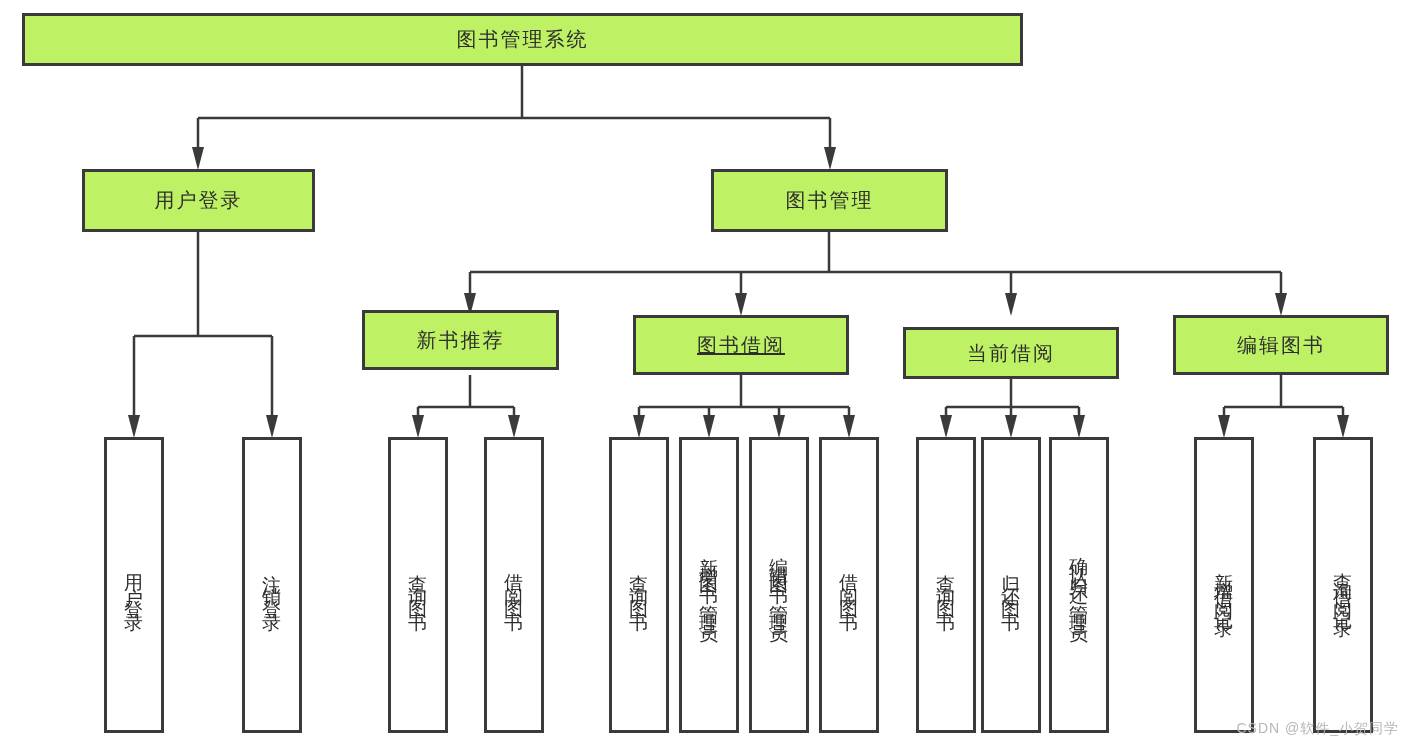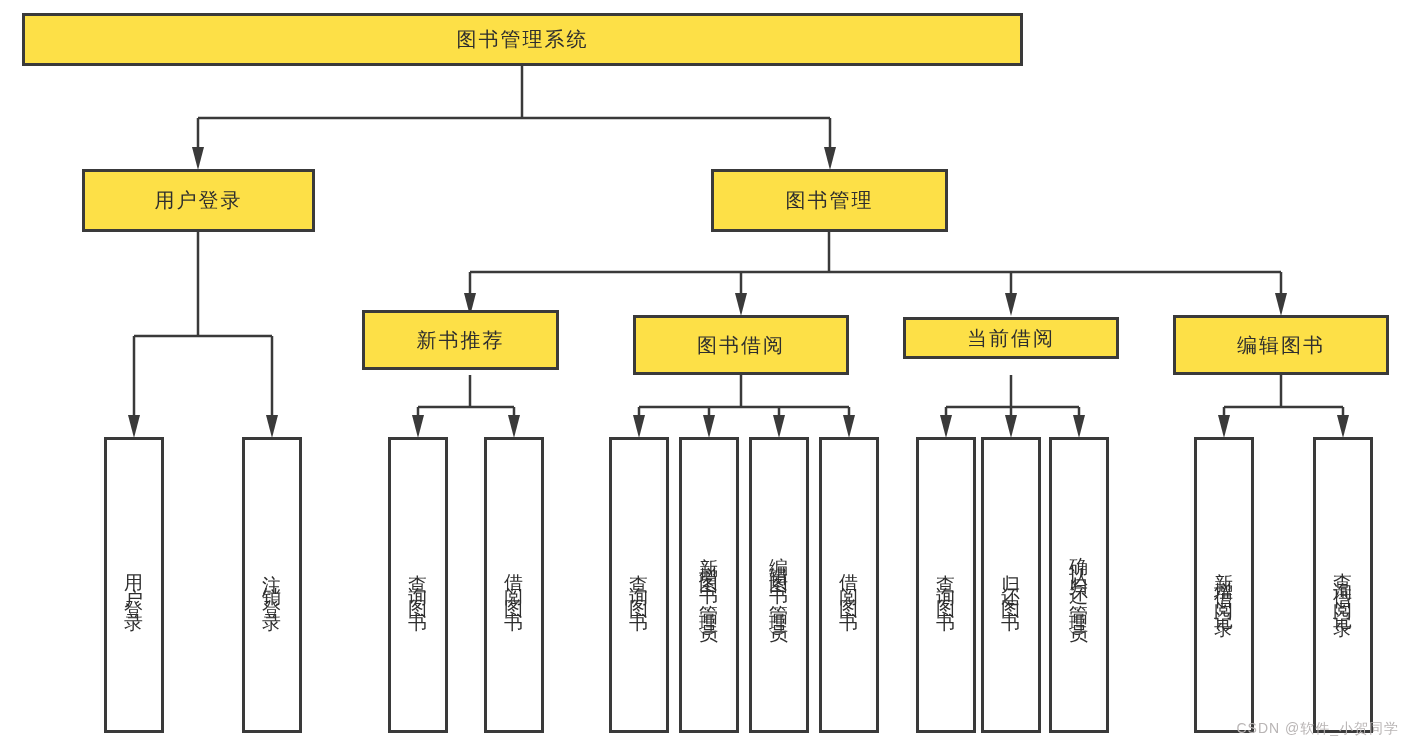--- a/index.html
+++ b/index.html
@@ -9,21 +9,21 @@
     background:#ffffff;
     font-family:"Liberation Sans", sans-serif;
     color:#2e2e2e;
     overflow:hidden;
   }
   .canvas svg{position:absolute;left:0;top:0;}
   .node{
     position:absolute;
     box-sizing:border-box;
     border:3px solid #3a3a3a;
-    background:#fde047;
+    background:#bef264;
     display:flex;align-items:center;justify-content:center;
     font-size:20px;letter-spacing:2px;
     white-space:nowrap;
   }
   .leaf{
     position:absolute;
     top:437px;width:60px;height:296px;
     box-sizing:border-box;
     border:3px solid #3a3a3a;
     background:#ffffff;
@@ -34,22 +34,22 @@
     letter-spacing:0.5em;
     line-height:1;
     text-align:center;
   }
   .leaf.wide{letter-spacing:0.68em;}
   
   #root  {left:22px;  top:13px;  width:1001px; height:53px;}
   #n-ul  {left:82px;  top:169px; width:233px;  height:63px;}
   #n-bm  {left:711px; top:169px; width:237px;  height:63px;font-family:Liberation Serif, serif;}
   #n-nb  {left:362px; top:310px; width:197px;  height:60px;}
-  #n-bb  {left:633px; top:315px; width:216px;  height:60px;}
-  #n-cb  {left:903px; top:317px; width:216px;  height:42px;}
+  #n-bb  {left:633px; top:315px; width:216px;  height:60px;text-decoration:underline;}
+  #n-cb  {left:903px; top:327px; width:216px;  height:52px;}
   #n-br  {left:1173px;top:315px; width:216px;  height:60px;}
   
   #l-ul0{left:104px;} #l-ul1{left:242px;}
   #l-nb0{left:388px;} #l-nb1{left:484px;}
   #l-bb0{left:609px;} #l-bb1{left:679px;} #l-bb2{left:749px;} #l-bb3{left:819px;}
   #l-cb0{left:916px;} #l-cb1{left:981px;} #l-cb2{left:1049px;}
   #l-br0{left:1194px;} #l-br1{left:1313px;}
   .watermark{
     position:absolute;
     right:6px;bottom:9px;

